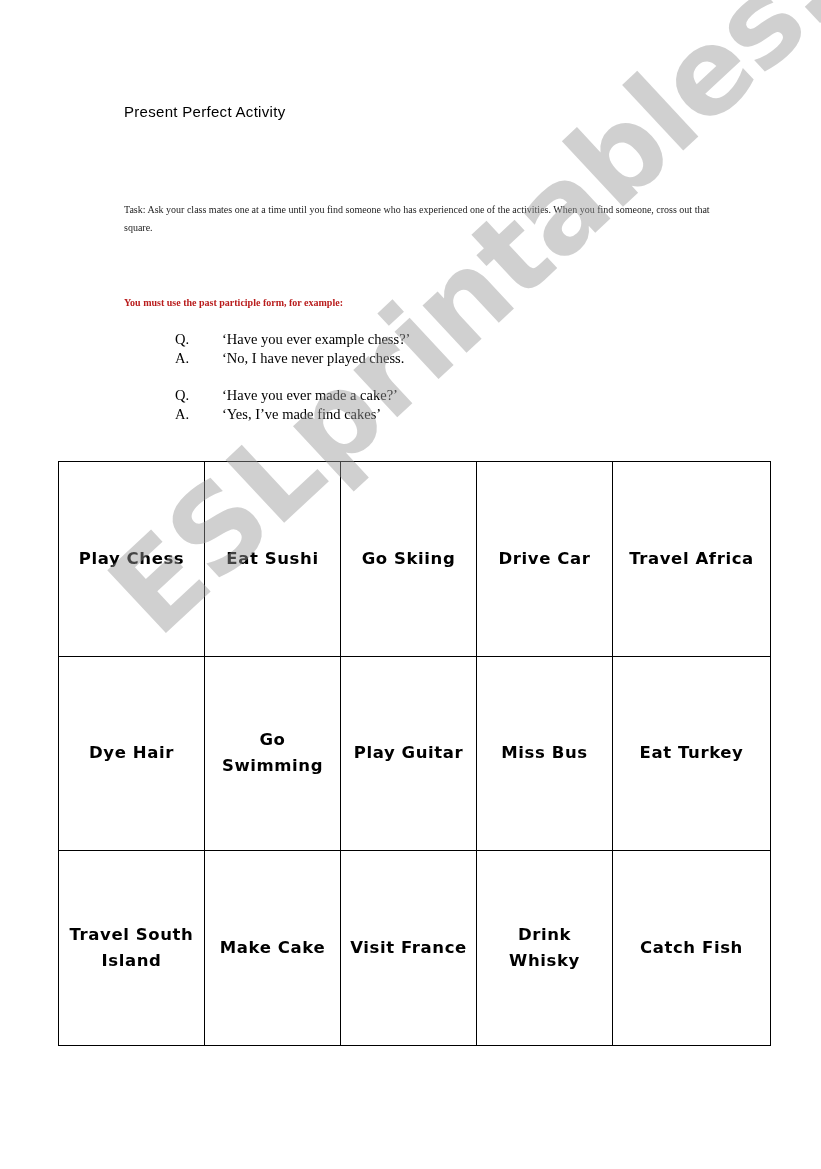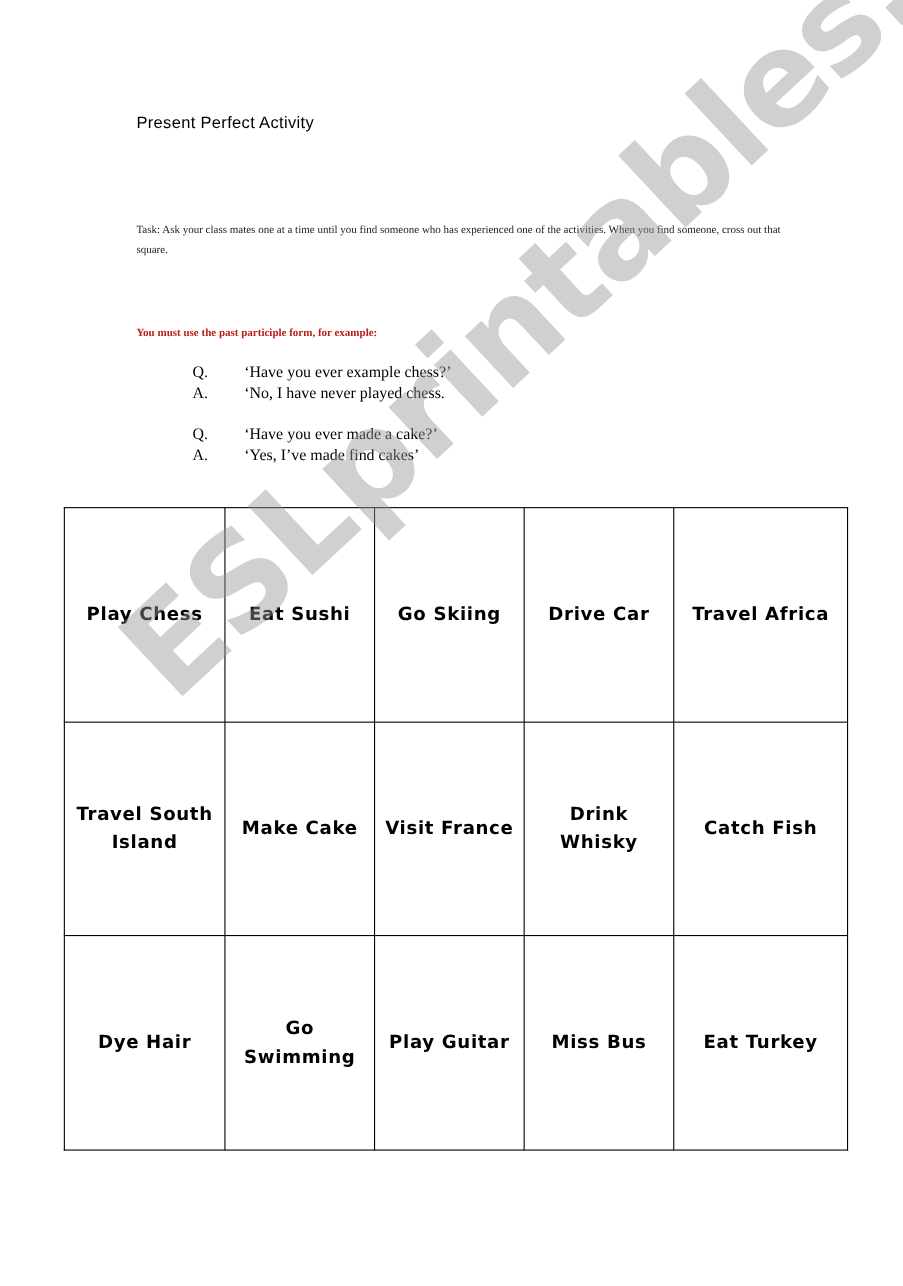--- a/index.html
+++ b/index.html
@@ -126,30 +126,30 @@
     </colgroup>
     <tbody>
         <tr>
       <td>Play Chess</td>
       <td>Eat Sushi</td>
       <td>Go Skiing</td>
       <td>Drive Car</td>
       <td>Travel Africa</td>
     </tr>
     <tr>
+      <td>Dye Hair</td>
+      <td>Go Swimming</td>
+      <td>Play Guitar</td>
+      <td>Miss Bus</td>
+      <td>Eat Turkey</td>
+    </tr>
+    <tr>
       <td>Travel South Island</td>
       <td>Make Cake</td>
       <td>Visit France</td>
       <td>Drink Whisky</td>
       <td>Catch Fish</td>
-    </tr>
-    <tr>
-      <td>Dye Hair</td>
-      <td>Go Swimming</td>
-      <td>Play Guitar</td>
-      <td>Miss Bus</td>
-      <td>Eat Turkey</td>
     </tr>
   </tbody>
     </table>
 
   <div class="watermark">ESLprintables.com</div>
 </div>
 
 </body></html>

